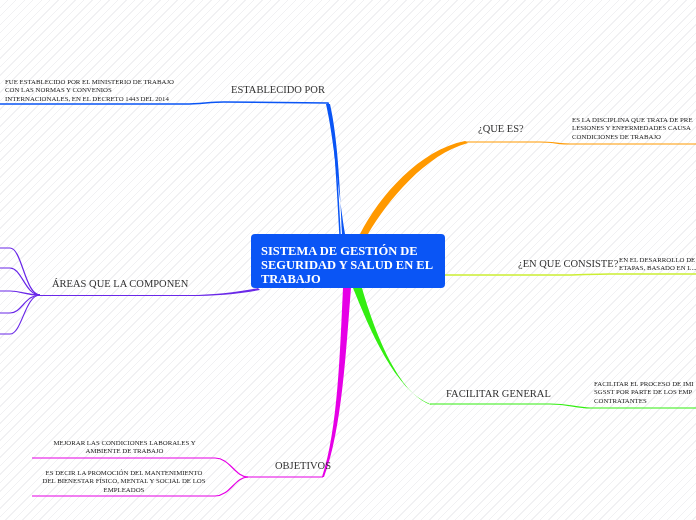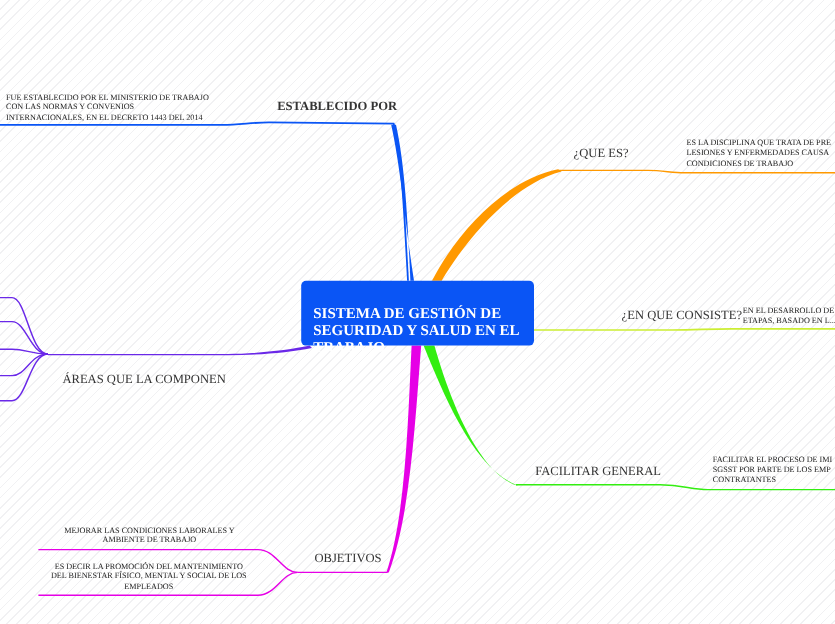--- a/index.html
+++ b/index.html
@@ -6,21 +6,21 @@
     body {
       width:696px; height:520px; overflow:hidden; position:relative;
       background-color:#ffffff;
       background-image: repeating-linear-gradient(135deg, #ffffff 0px, #ffffff 5px, #f1f1f3 5px, #f1f1f3 6px);
       font-family: "Liberation Serif", "DejaVu Serif", serif;
     }
     svg.links { position:absolute; left:0; top:0; }
     .central {
       position:absolute; left:251px; top:234px; width:194px; height:54px;
       background:#0a55f5; border-radius:4px; box-sizing:border-box;
-      padding:20px 10px; color:#fff; font-weight:bold; font-size:12.5px; line-height:14px;
+      padding:10px 10px; color:#fff; font-weight:bold; font-size:12.5px; line-height:14px;
     }
     .label { position:absolute; color:#333; font-size:10.5px; white-space:nowrap; }
     .sub { position:absolute; color:#222; font-size:6.8px; line-height:8.4px; white-space:nowrap; }
     .sub.center { text-align:center; }
   </style>
 </head>
 <body>
 
 <svg class="links" width="696" height="520">
 
@@ -43,28 +43,28 @@
   <path d="M258,288 C240,292 210,295 190,295 L40,295 L40,296 L190,296 C215,296 240,294 260,290 Z" fill="#6a28e8"></path>
   <path d="M40,295 C25,295 22,248 10,248 L0,248" fill="none" stroke="#6a28e8" stroke-width="1.2"></path>
   <path d="M40,295 C25,295 22,268 10,268 L0,268" fill="none" stroke="#6a28e8" stroke-width="1.2"></path>
   <path d="M40,295 C25,295 22,291 10,291 L0,291" fill="none" stroke="#6a28e8" stroke-width="1.2"></path>
   <path d="M40,295 C25,295 22,313 10,313 L0,313" fill="none" stroke="#6a28e8" stroke-width="1.2"></path>
   <path d="M40,295 C25,295 22,334 10,334 L0,334" fill="none" stroke="#6a28e8" stroke-width="1.2"></path>
 </svg>
 
 <div class="central">SISTEMA DE GESTIÓN DE SEGURIDAD Y SALUD EN EL TRABAJO</div>
 
-<div class="label" style="left:231px; top:84px;font-weight:bold;">ESTABLECIDO POR</div>
+<div class="label" style="left:231px; top:84px;">ESTABLECIDO POR</div>
 <div class="sub" style="left:5px; top:78px; white-space:pre;">FUE ESTABLECIDO POR EL MINISTERIO DE TRABAJO
 CON LAS NORMAS Y CONVENIOS
 INTERNACIONALES, EN EL DECRETO 1443 DEL 2014</div>
 
-<div class="label" style="left:52px; top:278px;margin-top:33px;">ÁREAS QUE LA COMPONEN</div>
+<div class="label" style="left:52px; top:278px;">ÁREAS QUE LA COMPONEN</div>
 
-<div class="label" style="left:262px; top:460px;">OBJETIVOS</div>
+<div class="label" style="left:275px; top:460px;">OBJETIVOS</div>
 <div class="sub center" style="left:42px; top:439px; width:165px; white-space:pre;">MEJORAR LAS CONDICIONES LABORALES Y
 AMBIENTE DE TRABAJO</div>
 <div class="sub center" style="left:34px; top:469px; width:180px; white-space:pre;">ES DECIR LA PROMOCIÓN DEL MANTENIMIENTO
 DEL BIENESTAR FÍSICO, MENTAL Y SOCIAL DE LOS
 EMPLEADOS</div>
 
 <div class="label" style="left:478px; top:123px;">¿QUE ES?</div>
 <div class="sub" style="left:572px; top:116px; white-space:pre;">ES LA DISCIPLINA QUE TRATA DE PRE
 LESIONES Y ENFERMEDADES CAUSA
 CONDICIONES DE TRABAJO</div>

